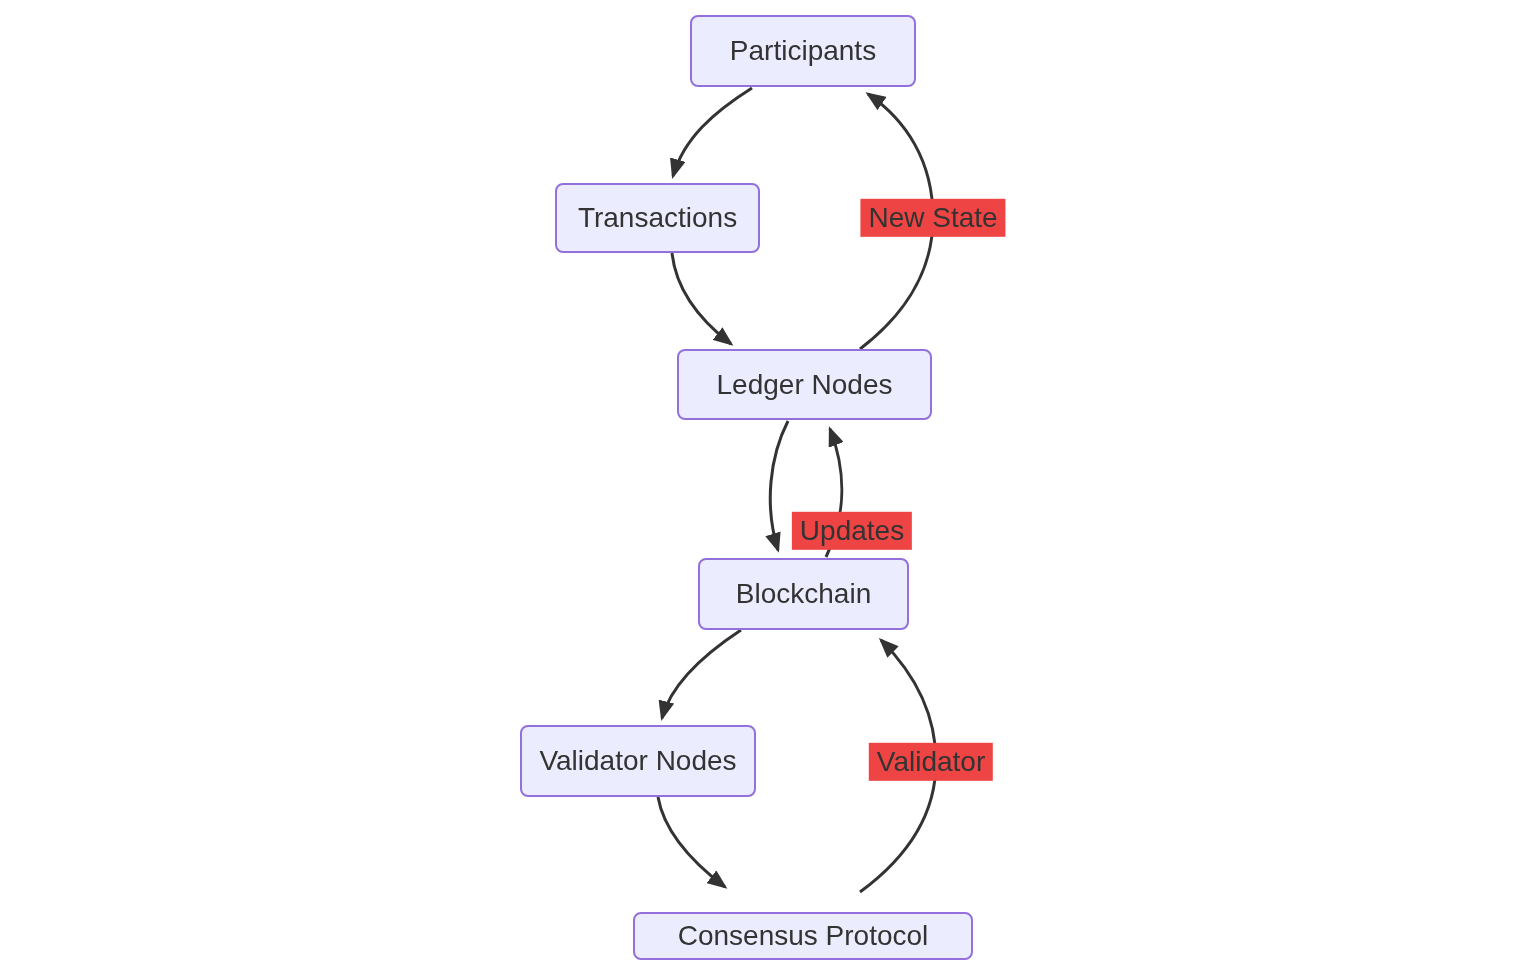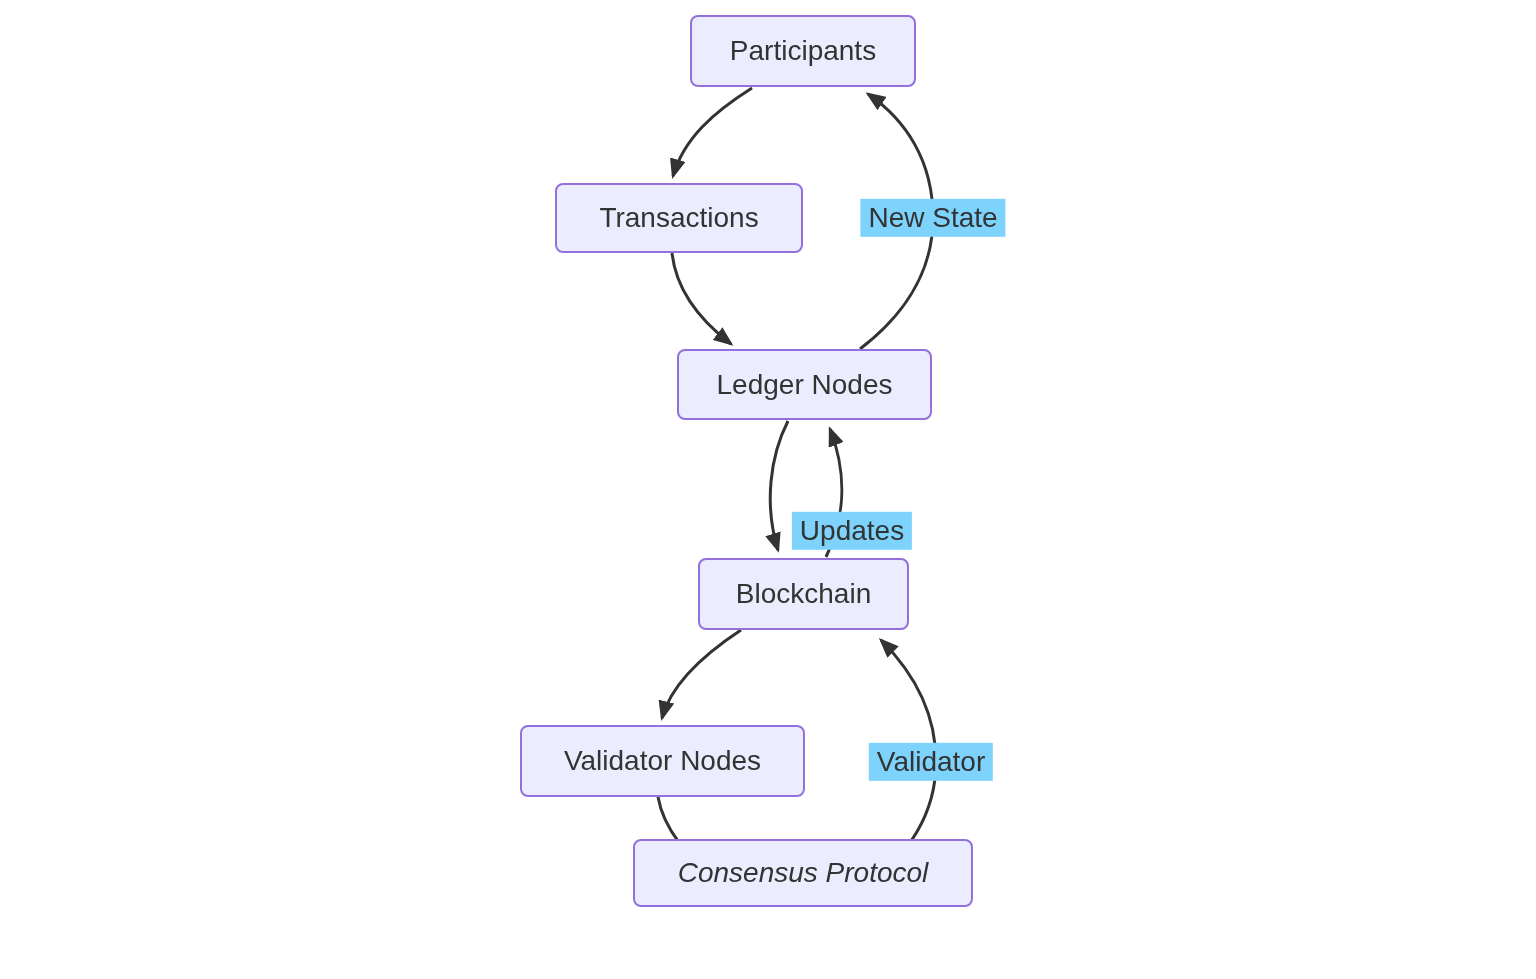--- a/index.html
+++ b/index.html
@@ -37,21 +37,21 @@
     color: #333333;
     font-size: 28px;
     display: flex;
     align-items: center;
     justify-content: center;
     white-space: nowrap;
   }
   .edge-label {
     position: absolute;
     transform: translate(-50%, -50%);
-    background: #7dd3fc;
+    background: #ef4444;
     color: #333333;
     font-size: 28px;
     line-height: 1.3;
     padding: 1px 8px;
     white-space: nowrap;
   }
 </style>
 </head>
 <body>
 
@@ -76,29 +76,29 @@
 
     <path class="edge-path" marker-end="url(#arrow)" d="M741,630 C703,655 671,684 662,718"></path>
 
     <path class="edge-path" marker-end="url(#arrow)" d="M658,797 C664,831 692,862 725,887"></path>
 
     <path class="edge-path" marker-end="url(#arrow)" d="M860,892 C901,862 936,820 936,762 C936,707 909,668 881,640"></path>
   </svg>
 
   <div class="node" style="left:690px; top:15px; width:226px; height:72px;">Participants</div>
 
-  <div class="node" style="left:555px; top:183px; width:248px; height:70px;">Transactions</div>
+  <div class="node" style="left:555px; top:183px; width:205px; height:70px;">Transactions</div>
 
   <div class="node" style="left:677px; top:349px; width:255px; height:71px;">Ledger Nodes</div>
 
   <div class="node" style="left:698px; top:558px; width:211px; height:72px;">Blockchain</div>
 
-  <div class="node" style="left:520px; top:725px; width:285px; height:72px;">Validator Nodes</div>
+  <div class="node" style="left:520px; top:725px; width:236px; height:72px;">Validator Nodes</div>
 
-  <div class="node" style="left:633px; top:839px; width:340px; height:68px;font-style:italic;">Consensus Protocol</div>
+  <div class="node" style="left:633px; top:912px; width:340px; height:48px;">Consensus Protocol</div>
 
   <div class="edge-label" style="left:933px; top:218px;">New State</div>
 
   <div class="edge-label" style="left:852px; top:490px;margin-top:41px;">Updates</div>
 
   <div class="edge-label" style="left:931px; top:762px;">Validator</div>
 
 </div>
 
 </body></html>

